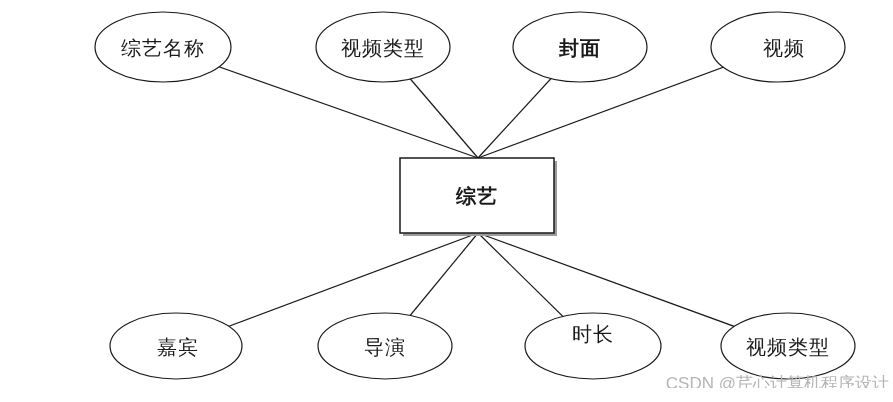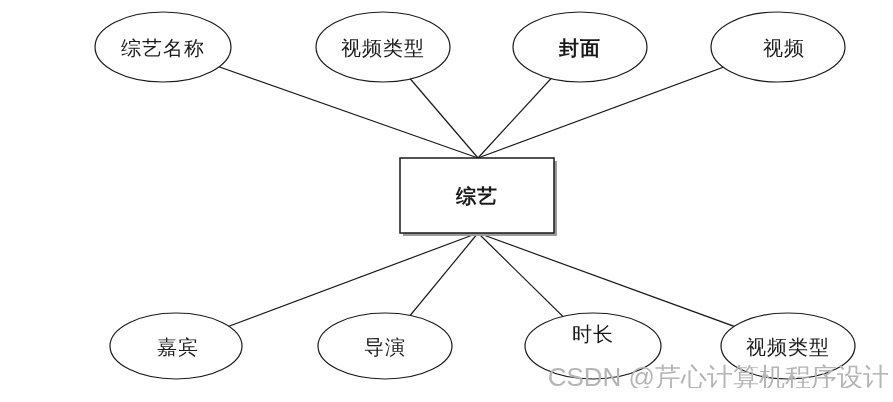--- a/index.html
+++ b/index.html
@@ -25,23 +25,23 @@
     transform: translate(-50%, -50%);
     font-size: 20px;
     color: #1a1a1a;
     white-space: nowrap;
     letter-spacing: 1px;
     text-align: center;
   }
   .watermark {
     position: absolute;
     right: 4px;
-    top: 360px;
+    top: 372px;
     font-family: "Liberation Sans", "DejaVu Sans", sans-serif;
-    font-size: 26px;
+    font-size: 17px;
     color: #b5b5b5;
     white-space: nowrap;
   }
 </style>
 </head>
 <body>
 
 <div class="stage">
 
   <svg width="893" height="402" viewBox="0 0 893 402">

